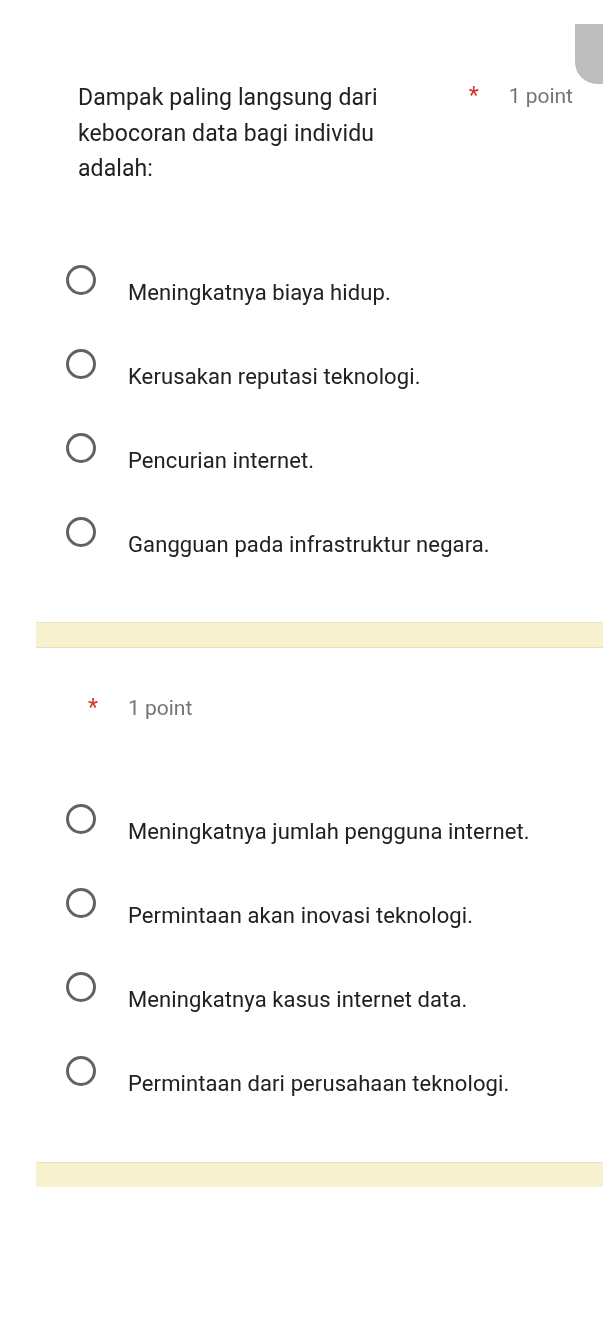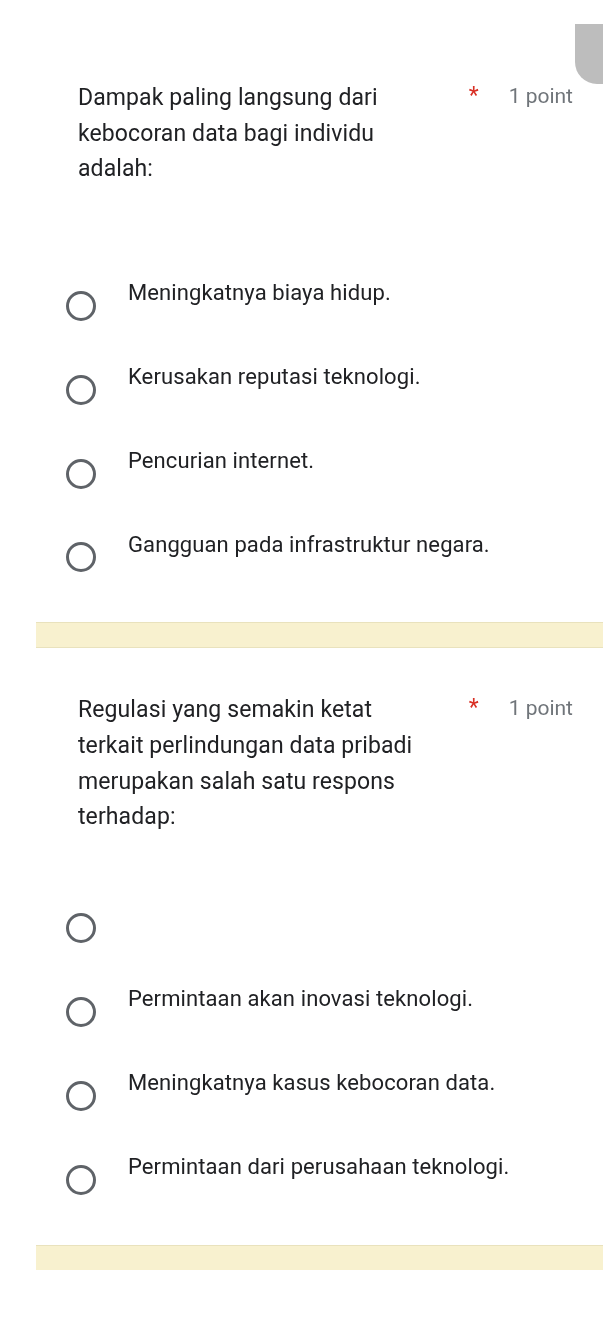--- a/index.html
+++ b/index.html
@@ -36,21 +36,21 @@
     color: #70757a;
     font-size: 21px;
     white-space: nowrap;
     line-height: 1.6;
   }
   .options {
     margin-top: 8px;
   }
   .option {
     display: flex;
-    align-items: flex-end;
+    align-items: flex-start;
     padding: 14px 0;
     cursor: pointer;
   }
   .radio {
     width: 28px;
     height: 28px;
     border: 3px solid #5f6368;
     border-radius: 50%;
     flex-shrink: 0;
     margin-right: 20px;
@@ -115,35 +115,35 @@
         <div class="radio"></div>
         <div class="option-label">Gangguan pada infrastruktur negara.</div>
       </div>
     </div>
   </div>
 
   <div class="divider"></div>
 
   <div class="card">
     <div class="question-header">
-      <div class="question-text">Regulasi yang semakin ketat terkait perlindungan data pribadi merupakan salah satu respons terhadap:</div>
       <span class="required">*</span>
       <span class="points">1 point</span>
     </div>
     <div class="options">
       <div class="option">
         <div class="radio"></div>
+        <div class="option-label">Meningkatnya jumlah pengguna internet.</div>
       </div>
       <div class="option">
         <div class="radio"></div>
         <div class="option-label">Permintaan akan inovasi teknologi.</div>
       </div>
       <div class="option">
         <div class="radio"></div>
-        <div class="option-label">Meningkatnya kasus kebocoran data.</div>
+        <div class="option-label">Meningkatnya kasus internet data.</div>
       </div>
       <div class="option">
         <div class="radio"></div>
         <div class="option-label">Permintaan dari perusahaan teknologi.</div>
       </div>
     </div>
   </div>
 
   <div class="divider-thin"></div>
 </div>

